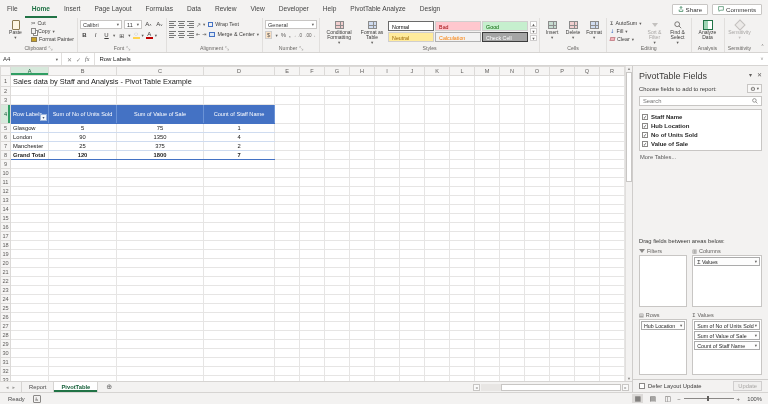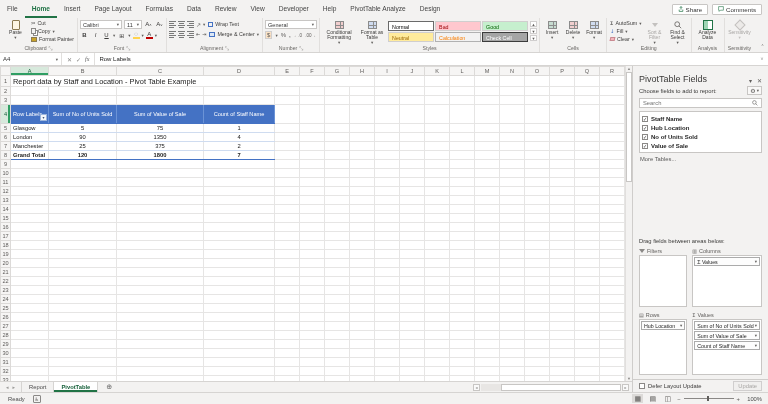--- a/index.html
+++ b/index.html
@@ -106,21 +106,21 @@
   .sb-right { margin-left:auto; display:flex; align-items:center; gap:4px; padding-right:6px; }
   .view-ic { width:11px; height:9px; display:flex; align-items:center; justify-content:center; font-size:7px; color:#5f5d5b; }
   .view-ic.pressed { background:#dcdad8; }
   .zoomslider { display:flex; align-items:center; gap:3px; color:#5f5d5b; }
   .ztrack { width:50px; height:1px; background:#8a8886; position:relative; }
   .zknob { position:absolute; left:46%; top:-2px; width:2px; height:5px; background:#5f5d5b; }
   .zlabel { width:18px; text-align:right; }
 
   
   .pane { flex:1; background:#f3f2f1; border-left:1px solid #cfcdcb; display:flex; flex-direction:column; padding:0 6px; }
-  .pane-head { display:flex; align-items:flex-end; padding-top:18px; height:16px;gap:7px; }
+  .pane-head { display:flex; align-items:flex-start; padding-top:5px; height:16px;gap:7px; }
   .pane-title { font-size:9px; color:#3b3a39; }
   .pane-head .icons { margin-left:auto; display:flex; gap:5px; color:#605e5c; font-size:6px; }
   .pane-choose { display:flex; align-items:center; height:13px; }
   .pane-choose .txt { font-size:5.8px; color:#3b3a39; }
   .gearbtn { margin-left:auto; border:1px solid #c8c6c4; background:#f9f8f7; display:flex; align-items:center; gap:1px; padding:0 2px; height:9px; font-size:6px; color:#605e5c; }
   .searchbox { height:10px; background:#fff; border:1px solid #c8c6c4; display:flex; align-items:center; padding:0 3px; margin-top:1px; }
   .searchbox input { border:none; outline:none; flex:1; font-size:5.8px; font-family:inherit; color:#333; background:transparent; }
   .searchbox .mag { color:#605e5c; }
   .fieldsbox { background:#fff; border:1px solid #c8c6c4; margin-top:3px; padding:2px 2px; }
   .f-item { display:flex; align-items:center; gap:3px; height:9px; font-size:6px; font-weight:bold; color:#262626; }
@@ -514,21 +514,21 @@
               <th class="hdr">N</th>
               <th class="hdr">O</th>
               <th class="hdr">P</th>
               <th class="hdr">Q</th>
               <th class="hdr">R</th>
             </tr>
           </thead>
           <tbody>
             <tr style="height: 11px;">
               <th class="hdr">1</th>
-              <td class="cell t-title" colspan="8">Report data by Staff and Location - Pivot Table Example</td>
+              <td class="cell t-title" colspan="8">Sales data by Staff and Analysis - Pivot Table Example</td>
               <td class="cell"></td>
               <td class="cell"></td>
               <td class="cell"></td>
               <td class="cell"></td>
               <td class="cell"></td>
               <td class="cell"></td>
               <td class="cell"></td>
               <td class="cell"></td>
               <td class="cell"></td>
               <td class="cell"></td>

